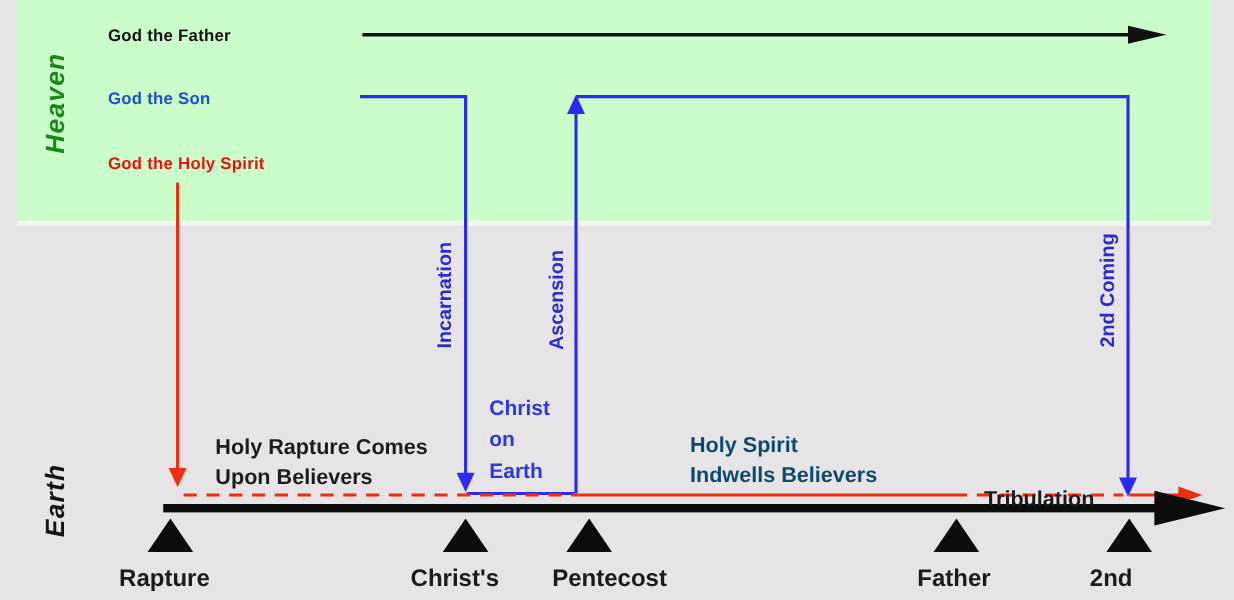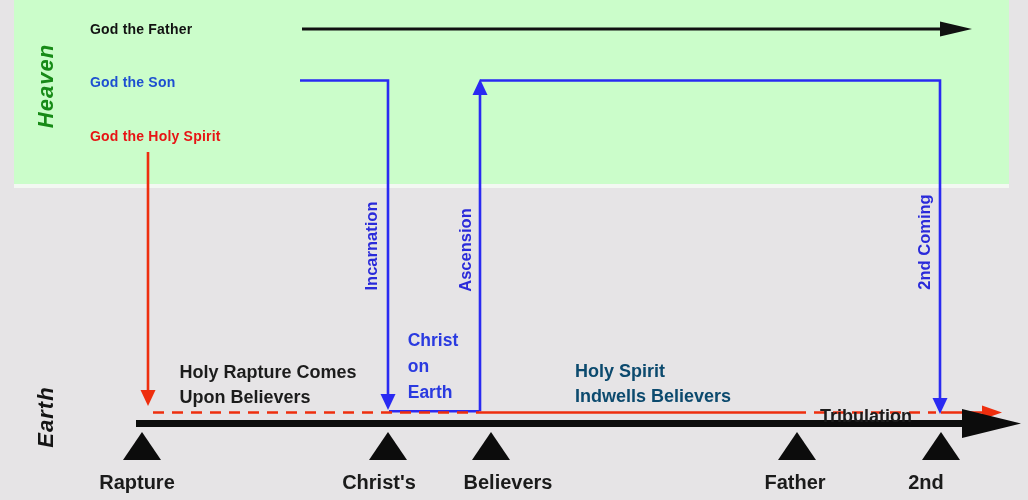--- a/index.html
+++ b/index.html
@@ -107,17 +107,17 @@
 
   <div class="note note-red" style="left:653px; top:359px;">
     <div>Holy Spirit</div>
     <div>Indwells Believers</div>
   </div>
 
   <div class="note note-black" style="left:866px; top:404px;">Tribulation</div>
 
   <div class="marker-label" style="left:137px;">Rapture</div>
   <div class="marker-label" style="left:379px;">Christ's</div>
-  <div class="marker-label" style="left:508px;">Believers</div>
+  <div class="marker-label" style="left:508px;">Pentecost</div>
   <div class="marker-label" style="left:795px;">Father</div>
   <div class="marker-label" style="left:926px;">2nd</div>
 
 </div>
 
 </body></html>

